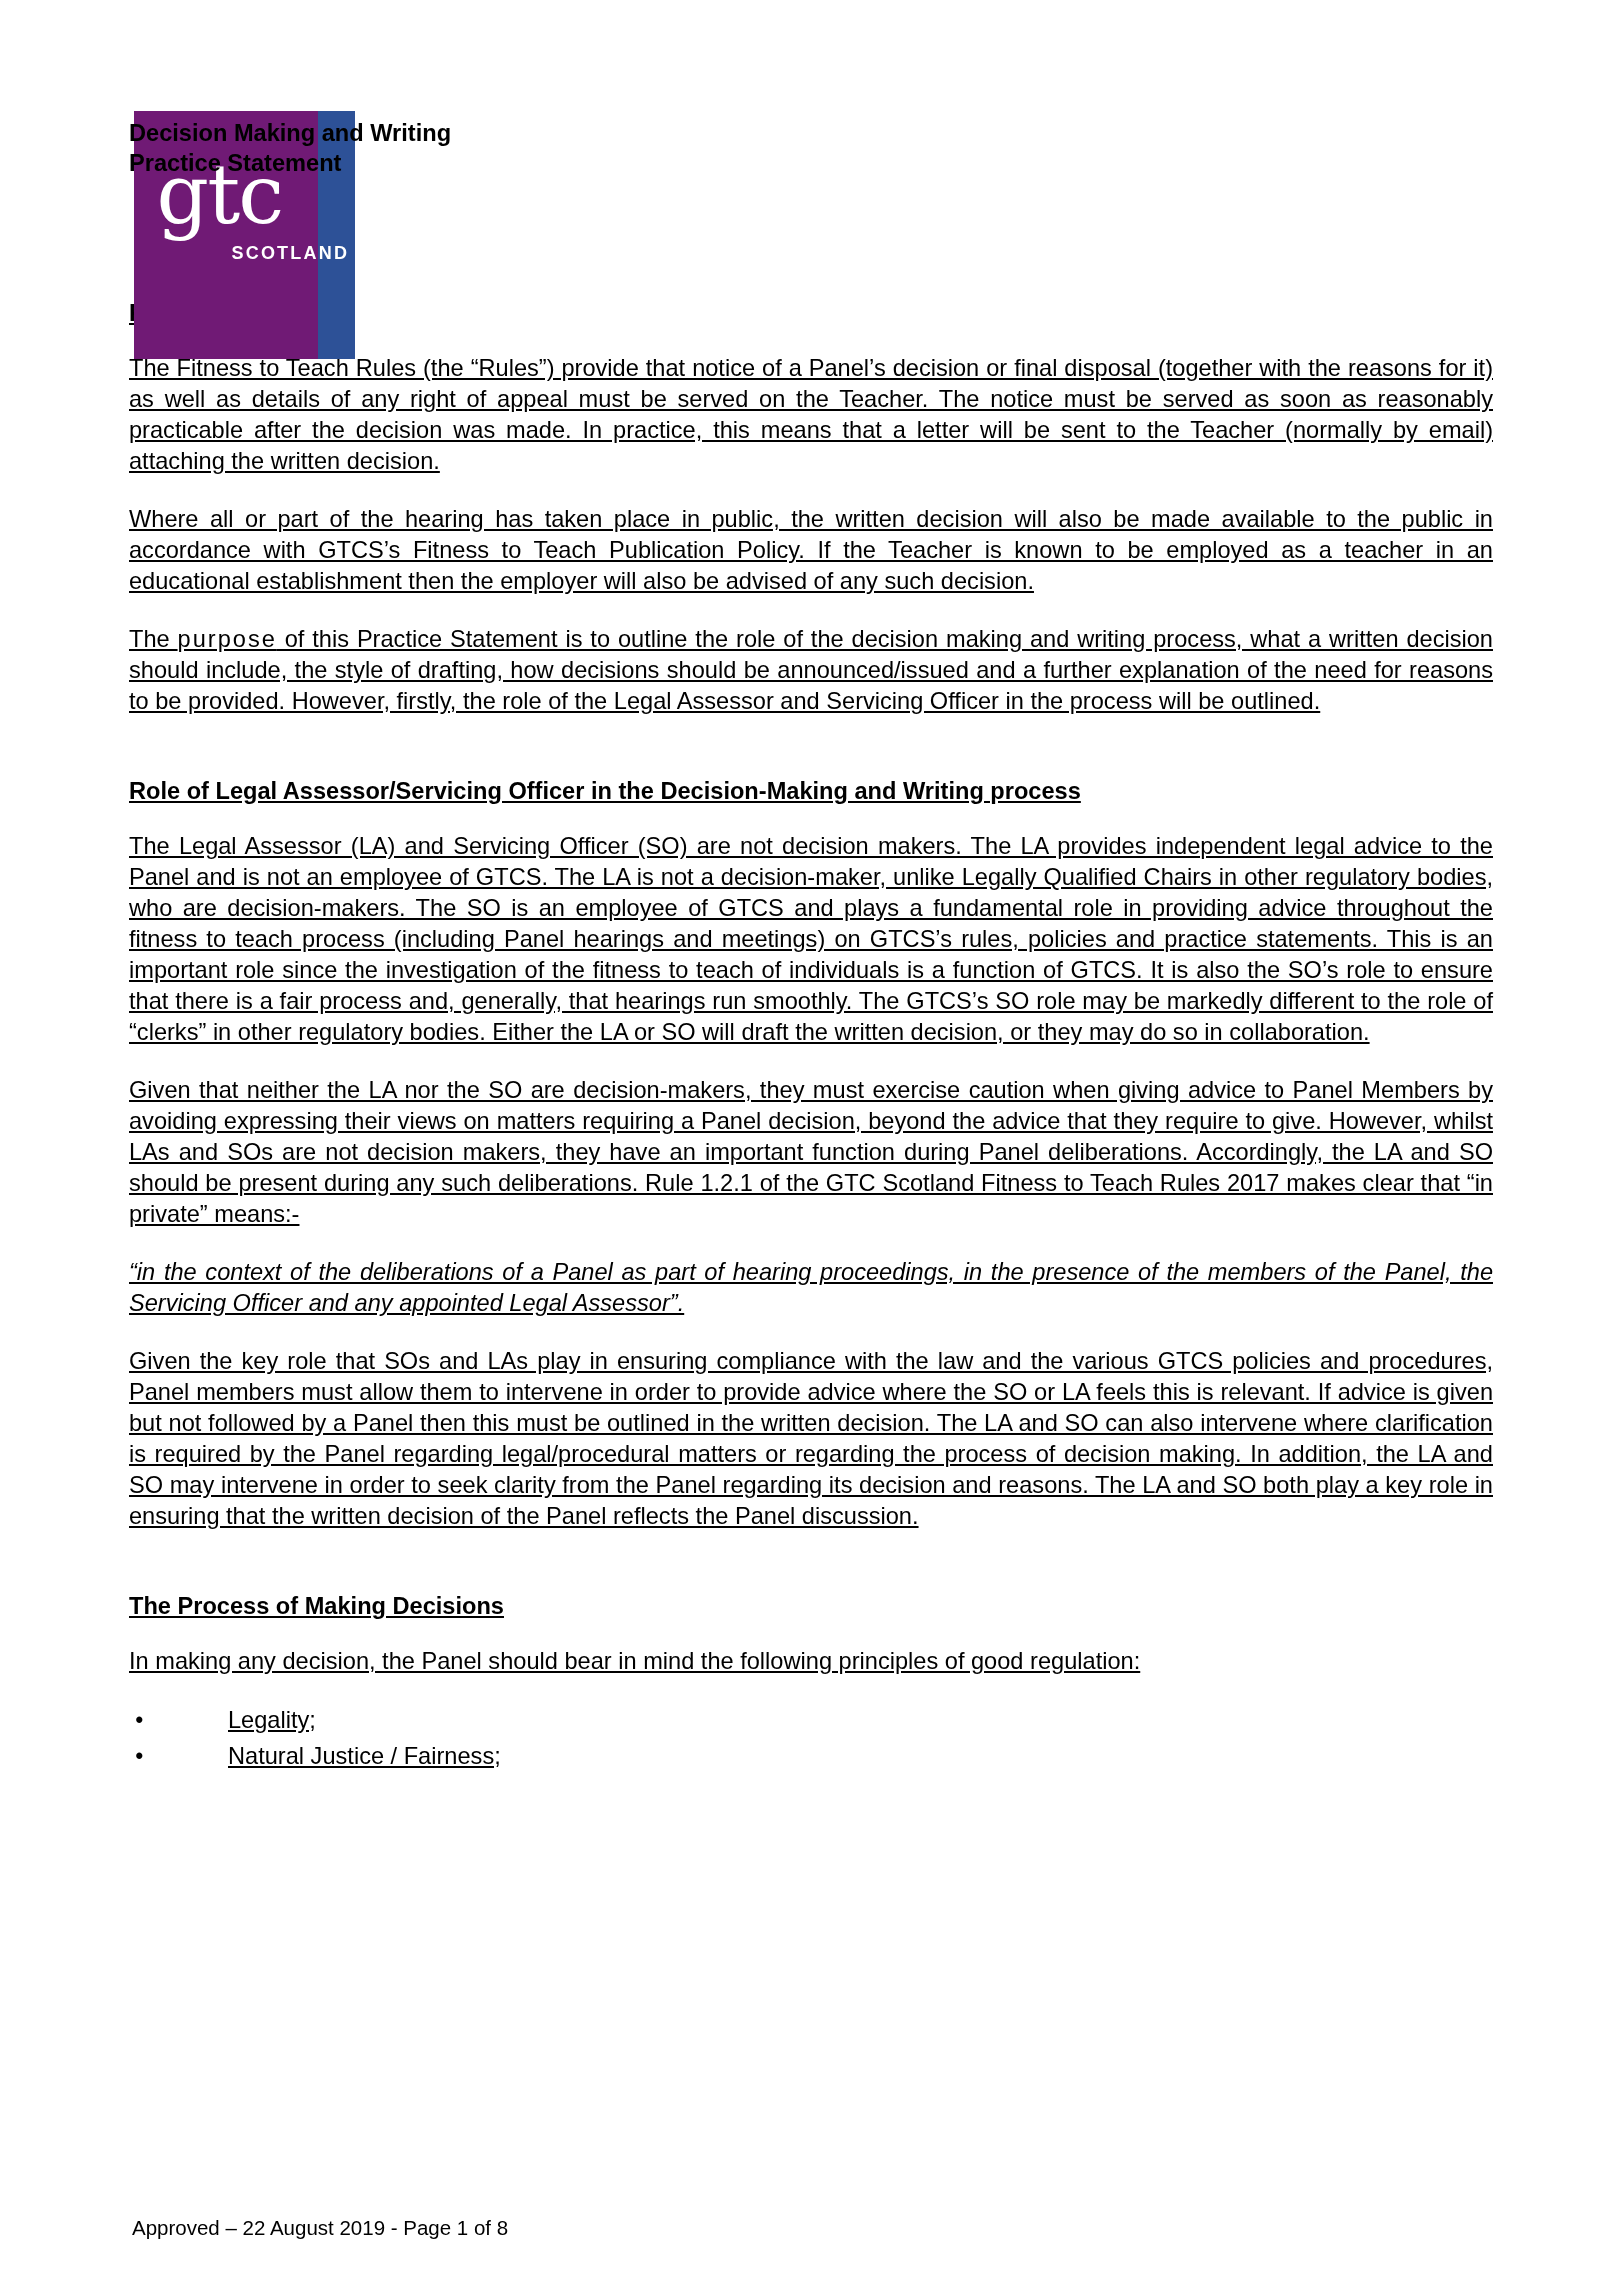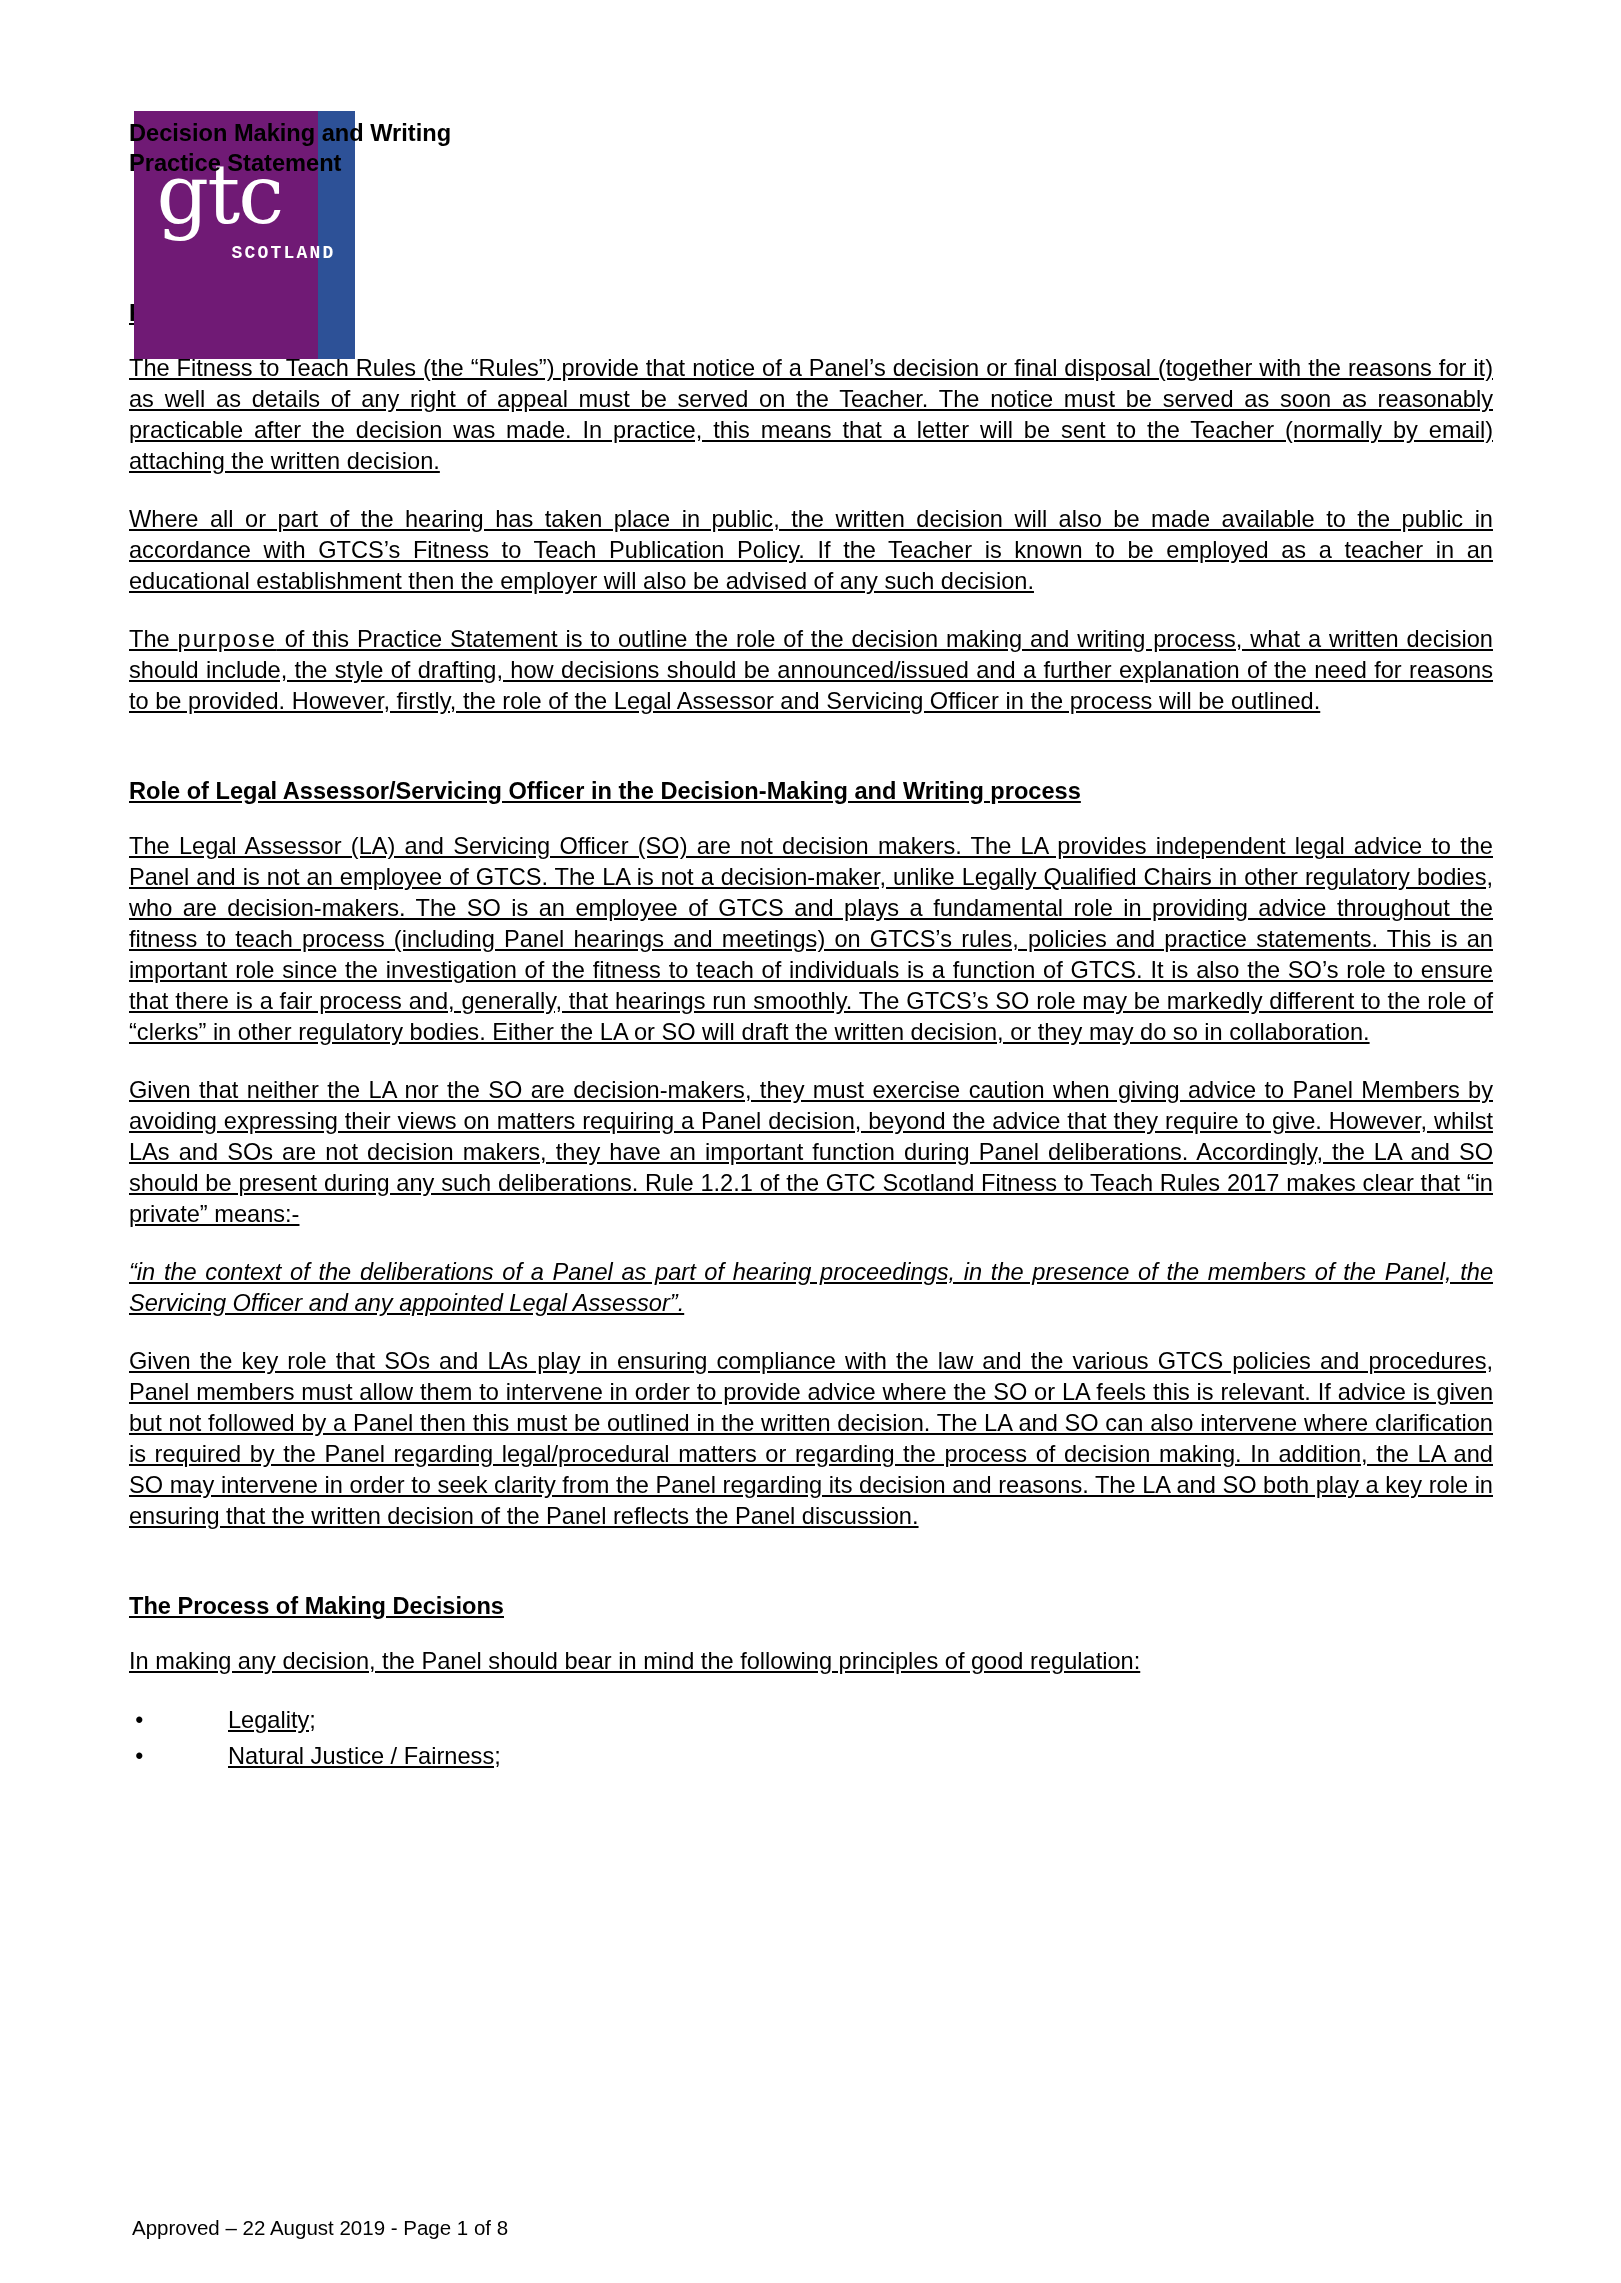--- a/index.html
+++ b/index.html
@@ -50,21 +50,21 @@
     font-family: "DejaVu Serif", serif;
     font-size: 82px;
     line-height: 82px;
     letter-spacing: -1.8px;
   }
   .logo .scotland {
     position: absolute;
     left: 98px;
     top: 132px;
     color: #ffffff;
-    font-family: Liberation Mono, monospace;
+    font-family: Liberation Sans, sans-serif;
     font-size: 18px;
     letter-spacing: 2.2px;
     font-weight: bold;
   }
   .doc-title {
     position: absolute;
     left: 0;
     right: 0;
     top: 19.6px;
     font-size: 23.6px;

